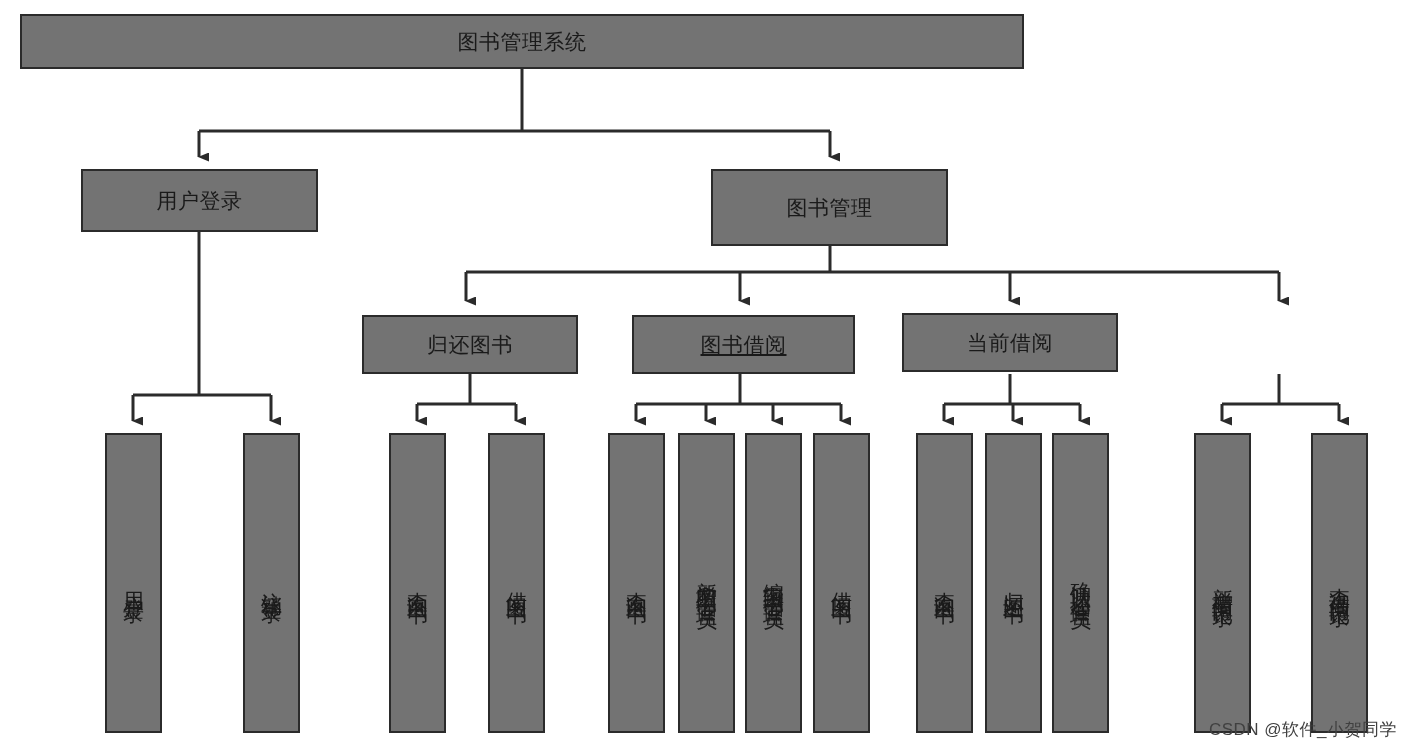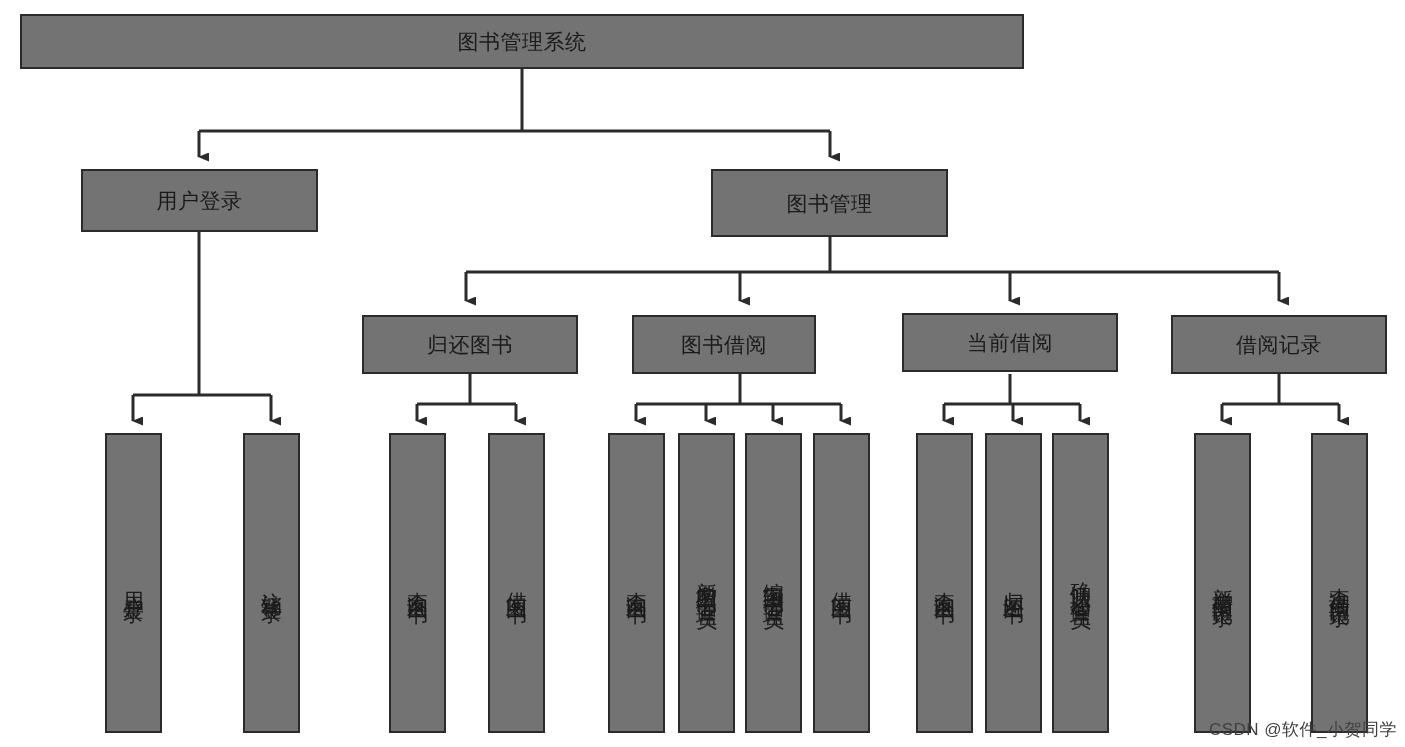--- a/index.html
+++ b/index.html
@@ -111,29 +111,28 @@
       <path d="M1222,404 L1339,404"></path>
       <path d="M1222,404 L1222,421" marker-end="url(#arw)"></path>
       <path d="M1339,404 L1339,421" marker-end="url(#arw)"></path>
     </g>
   </svg>
 
   <div class="node h" style="left:20px; top:14px; width:1004px; height:55px;">图书管理系统</div>
 
   <div class="node h" style="left:81px; top:169px; width:237px; height:63px;">用户登录</div>
 
-  <div class="node h" style="left:711px; top:169px; width:237px; height:68px;">图书管理</div>
+  <div class="node h" style="left:711px; top:169px; width:237px; height:77px;">图书管理</div>
 
   <div class="node h" style="left:362px; top:315px; width:216px; height:59px;">归还图书</div>
 
-  <div class="node h" style="left:632px; top:315px; width:184px; height:59px;">图书借阅</div>
+  <div class="node h" style="left:632px; top:315px; width:223px; height:59px;text-decoration:underline;">图书借阅</div>
 
   <div class="node h" style="left:902px; top:313px; width:216px; height:59px;">当前借阅</div>
 
-  <div class="node h" style="left:1171px; top:315px; width:216px; height:59px;">借阅记录</div>
 
   <div class="node v" style="left:105px; top:433px; width:57px; height:300px;">用户登录</div>
 
   <div class="node v" style="left:243px; top:433px; width:57px; height:300px;">注销登录</div>
 
   <div class="node v" style="left:389px; top:433px; width:57px; height:300px;">查询图书</div>
 
   <div class="node v" style="left:488px; top:433px; width:57px; height:300px;">借阅图书</div>
 
   <div class="node v" style="left:608px; top:433px; width:57px; height:300px;">查询图书</div>

